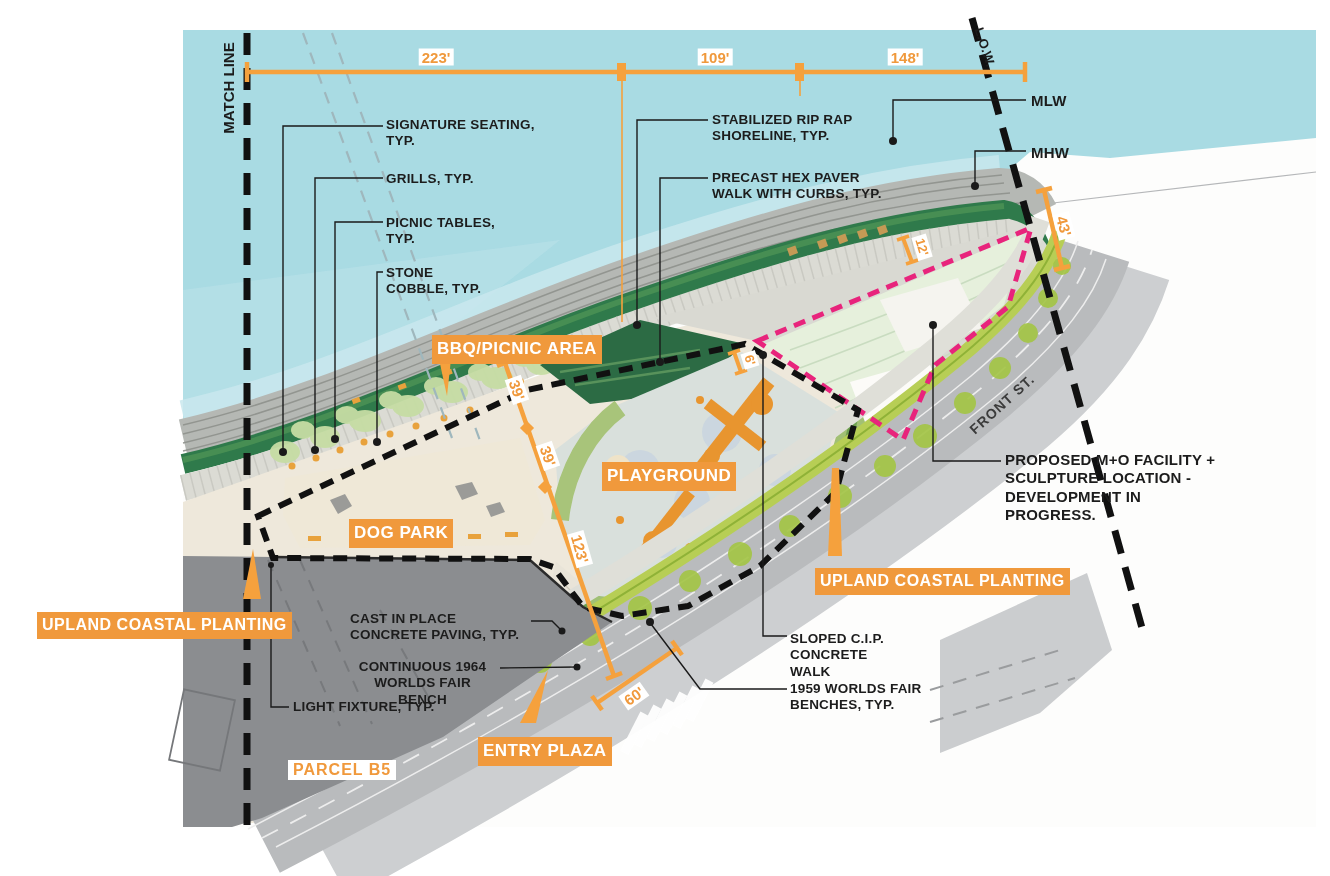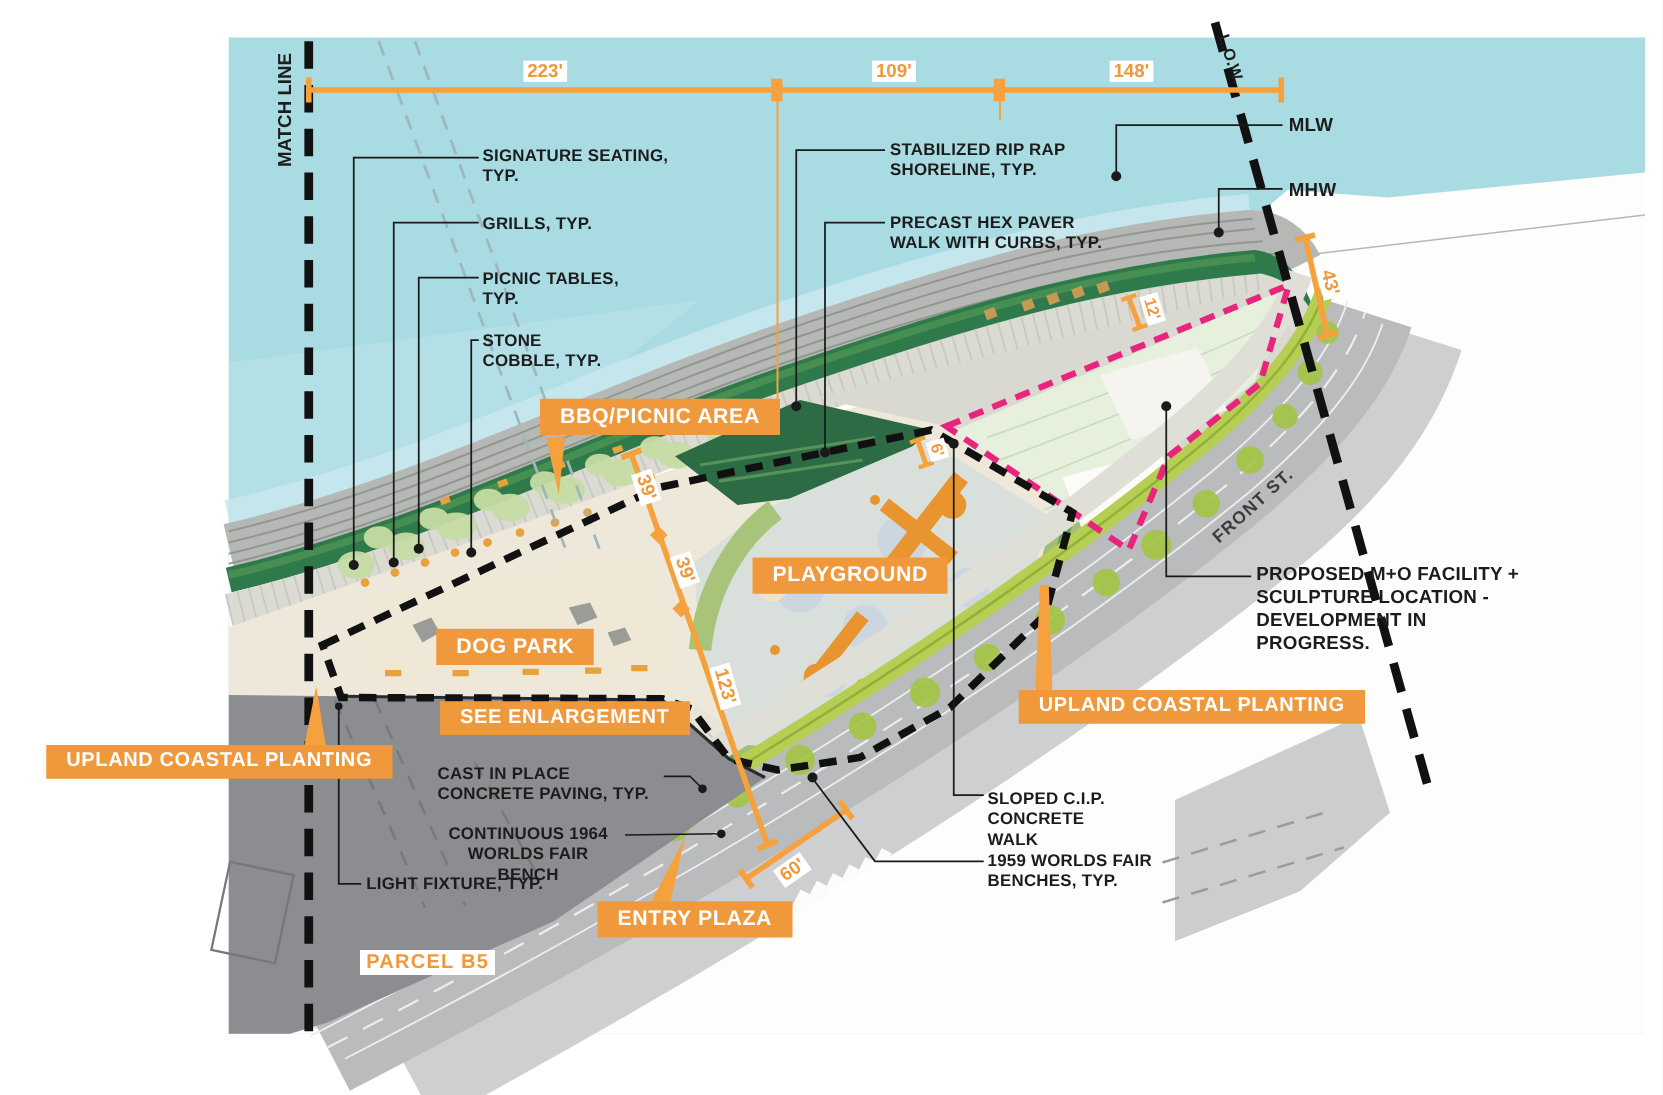--- a/index.html
+++ b/index.html
@@ -3,21 +3,21 @@
 <meta charset="utf-8">
 <style>
   html,body{margin:0;padding:0;background:#ffffff;}
   #stage{position:relative;width:1330px;height:876px;background:#fff;overflow:hidden;
          font-family:"Liberation Sans","DejaVu Sans",sans-serif;}
   #plan-svg{position:absolute;left:0;top:0;}
   .co{position:absolute;font-weight:700;font-size:13.5px;line-height:1.22;color:#1c1c1c;
       letter-spacing:.2px;}
   .co-lg{font-size:15px;}
   .tag{position:absolute;background:#F0993C;color:#fff;font-weight:700;font-size:16px;
-       letter-spacing:.5px;padding:4px 16px 5px;white-space:nowrap;}
+       letter-spacing:.5px;padding:4px 5px 5px;white-space:nowrap;margin-top:16px;}
   .dim{position:absolute;background:#fff;color:#F0993C;font-weight:700;font-size:15px;
        padding:0 3px;white-space:nowrap;transform-origin:center;}
   .rotlbl{position:absolute;font-weight:700;color:#1c1c1c;white-space:nowrap;
           transform-origin:center;}
 </style>
 </head>
 <body>
 
 <div id="stage">
 
@@ -314,21 +314,20 @@
 <div class="dim" style="left:1064px;top:226px;transform:translate(-50%,-50%) rotate(75deg);">43'</div>
 <div class="dim" style="left:922px;top:247px;font-size:13px;transform:translate(-50%,-50%) rotate(73deg);">12'</div>
 <div class="dim" style="left:517px;top:390px;transform:translate(-50%,-50%) rotate(71deg);">39'</div>
 <div class="dim" style="left:548px;top:456px;transform:translate(-50%,-50%) rotate(71deg);">39'</div>
 <div class="dim" style="left:580px;top:549px;transform:translate(-50%,-50%) rotate(74deg);">123'</div>
 <div class="dim" style="left:750px;top:360px;font-size:13px;transform:translate(-50%,-50%) rotate(73deg);">6'</div>
 <div class="dim" style="left:634px;top:696px;transform:translate(-50%,-50%) rotate(-35deg);">60'</div>
 
 <div class="tag" style="left:432px;top:319px;font-size:17px;">BBQ/PICNIC AREA</div>
 <div class="tag" style="left:349px;top:503px;font-size:17px;">DOG PARK</div>
-<div class="tag" style="left:352px;top:561px;">SEE ENLARGEMENT</div>
 <div class="tag" style="left:602px;top:446px;font-size:17px;">PLAYGROUND</div>
 <div class="tag" style="left:478px;top:721px;font-size:17px;">ENTRY PLAZA</div>
 <div class="tag" style="left:37px;top:596px;">UPLAND COASTAL PLANTING</div>
 <div class="tag" style="left:815px;top:552px;">UPLAND COASTAL PLANTING</div>
 <div class="dim" style="left:288px;top:760px;font-size:16px;letter-spacing:1px;padding:1px 5px;text-align:right;">PARCEL B5</div>
 
 <div class="co" style="left:386px;top:117px;width:152px;">SIGNATURE SEATING, TYP.</div>
 <div class="co" style="left:386px;top:171px;width:152px;">GRILLS, TYP.</div>
 <div class="co" style="left:386px;top:215px;width:112px;">PICNIC TABLES, TYP.</div>
 <div class="co" style="left:386px;top:265px;width:112px;">STONE COBBLE, TYP.</div>

